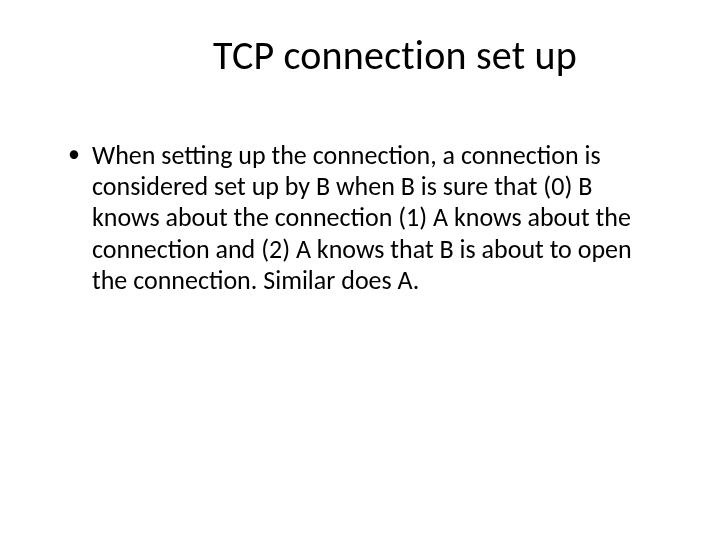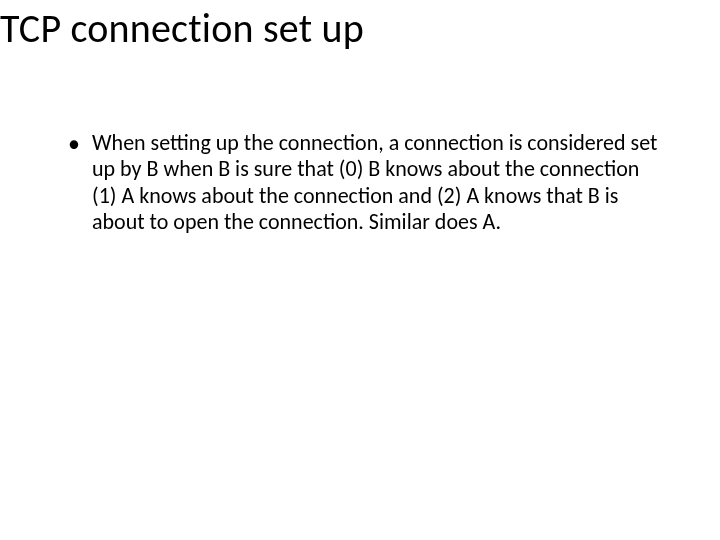--- a/index.html
+++ b/index.html
@@ -12,34 +12,34 @@
     color: #000;
   }
   .slide {
     width: 720px;
     height: 540px;
     position: relative;
     box-sizing: border-box;
   }
   .title {
     position: absolute;
-    top: 4px;
+    top: 31px;
     left: 0;
     width: 577px;
-    text-align: left;
+    text-align: right;
     font-size: 40px;
     font-weight: 400;
     letter-spacing: 0.2px;
   }
   .body {
     position: absolute;
-    top: 130px;
+    top: 140px;
     left: 64px;
     width: 600px;
-    font-size: 22px;
+    font-size: 26px;
     line-height: 1.2;
   }
   ul.bullets {
     list-style: none;
     padding: 0;
     margin: 0;
   }
   ul.bullets > li {
     position: relative;
     padding-left: 28px;

